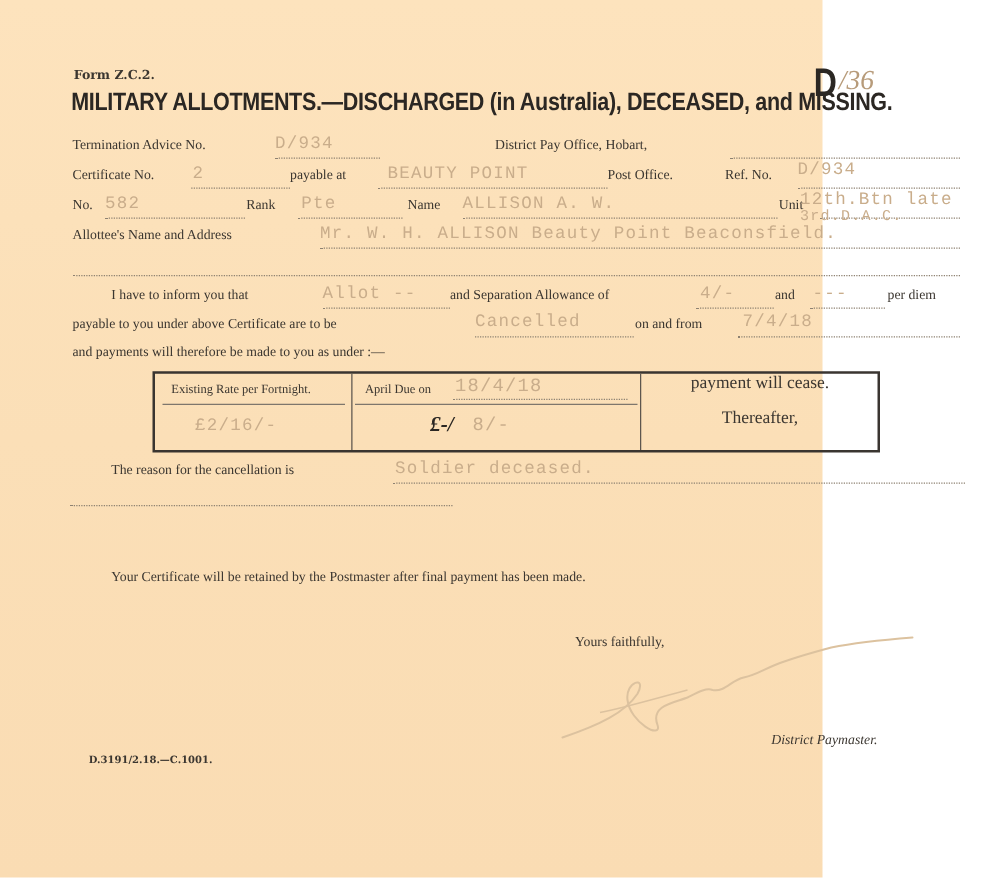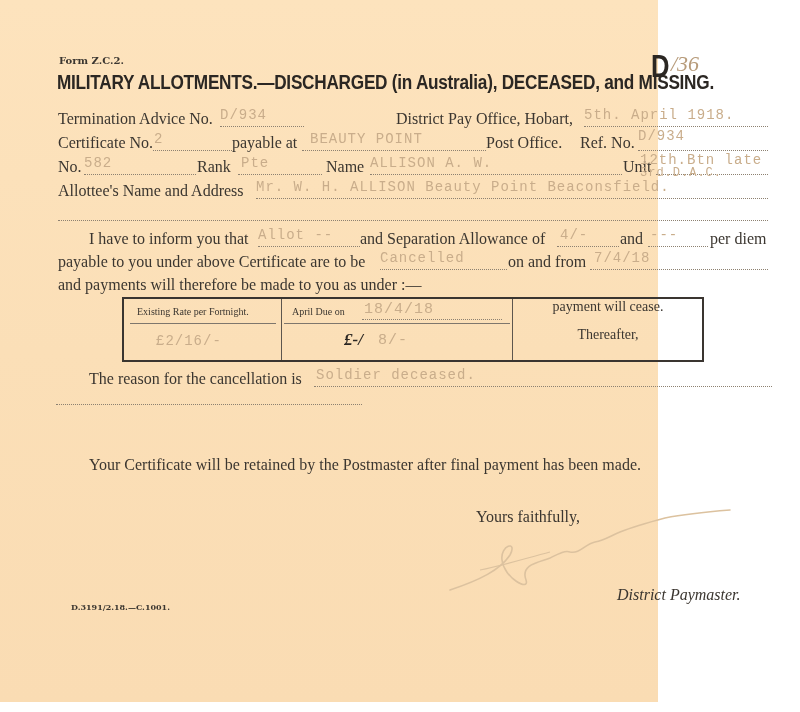--- a/index.html
+++ b/index.html
@@ -7,21 +7,21 @@
          font-family:"Liberation Serif","DejaVu Serif",serif; color:#3b3630; }
   .paper { position:absolute; left:0; top:0; width:658px; height:702px;
            background:linear-gradient(180deg,#fde3bd 0%,#fbdfb7 50%,#fadcb3 100%); }
   .abs { position:absolute; white-space:nowrap; }
   .form-no { font-size:10px; font-weight:bold; font-family:"DejaVu Serif",serif; }
   .dept { font-size:15px; font-weight:bold; letter-spacing:0.6px; font-family:"Liberation Sans",sans-serif; color:#2e2a26; }
   .title { font-size:20px; font-weight:bold; font-family:"Liberation Sans",sans-serif; color:#2b2723;
            transform:scaleX(0.86); transform-origin:left top; letter-spacing:-0.3px; }
   .dnum { font-size:32px; font-weight:bold; font-family:"Liberation Sans",sans-serif; color:#2b2723; transform:scaleX(0.8); transform-origin:left top; }
   .dhand { font-size:22px; font-style:italic; color:#b79b7a; font-family:"Liberation Serif",serif; }
-  .lbl { font-size:16px; }
+  .lbl { font-size:11px; }
   .typed { font-family:"Liberation Mono","DejaVu Sans Mono",monospace; font-size:14px; color:#c9ad8b; letter-spacing:1px; }
   .dots { position:absolute; border-bottom:1px dotted #8d8171; height:0; }
   .box { position:absolute; left:122px; top:297px; width:578px; height:61px; border:2px solid #3a3530; }
   .box .col { position:absolute; top:0; bottom:0; border-right:1px solid #5d564e; }
   .small { font-size:10px; }
   .ital { font-style:italic; }
   .sig { position:absolute; left:440px; top:500px; }
   .footer-code { font-size:8px; font-weight:bold; font-family:"DejaVu Serif",serif; }
 </style>
 </head>
@@ -32,21 +32,20 @@
   <div class="abs form-no" style="left:59px;top:55px;">Form Z.C.2.</div>
   <div class="abs title" style="left:57px;top:71px;">MILITARY ALLOTMENTS.—DISCHARGED (in Australia), DECEASED, and MISSING.</div>
   <div class="abs dnum" style="left:651px;top:48px;">D</div>
   <div class="abs dhand" style="left:671px;top:51px;">/36</div>
 
   <div class="abs lbl" style="left:58px;top:110px;">Termination Advice No.</div>
   <div class="dots" style="left:220px;top:126px;width:84px;"></div>
   <div class="abs typed" style="left:220px;top:107px;">D/934</div>
   <div class="abs lbl" style="left:396px;top:110px;">District Pay Office, Hobart,</div>
   <div class="dots" style="left:584px;top:126px;width:184px;"></div>
-  <div class="abs typed" style="left:584px;top:107px;">5th. April 1918.</div>
 
   <div class="abs lbl" style="left:58px;top:134px;">Certificate No.</div>
   <div class="dots" style="left:153px;top:150px;width:79px;"></div>
   <div class="abs typed" style="left:154px;top:131px;">2</div>
   <div class="abs lbl" style="left:232px;top:134px;">payable at</div>
   <div class="dots" style="left:302px;top:150px;width:184px;"></div>
   <div class="abs typed" style="left:310px;top:131px;">BEAUTY POINT</div>
   <div class="abs lbl" style="left:486px;top:134px;">Post Office.</div>
   <div class="abs lbl" style="left:580px;top:134px;">Ref. No.</div>
   <div class="dots" style="left:638px;top:150px;width:130px;"></div>
@@ -110,21 +109,21 @@
       <div style="font-size:14px;margin-top:12px;line-height:16px;">Thereafter,</div>
     </div>
   </div>
 
   <div class="abs lbl" style="left:89px;top:370px;">The reason for the cancellation is</div>
   <div class="dots" style="left:314px;top:386px;width:458px;"></div>
   <div class="abs typed" style="left:316px;top:367px;">Soldier deceased.</div>
   <div class="dots" style="left:56px;top:404px;width:306px;"></div>
 
   <div class="abs lbl" style="left:89px;top:456px;">Your Certificate will be retained by the Postmaster after final payment has been made.</div>
-  <div class="abs lbl" style="left:476px;top:508px;">Yours faithfully,</div>
+  <div class="abs lbl" style="left:460px;top:508px;">Yours faithfully,</div>
 
   <div class="sig">
     <svg width="320" height="100" viewBox="0 0 320 100">
       <path d="M10 90 C 40 80, 60 70, 70 55 C 78 40, 60 45, 62 60 C 64 78, 90 92, 86 80 C 80 64, 100 62, 110 58 C 118 54, 125 50, 130 52 C 140 54, 145 44, 155 42 C 165 40, 170 36, 180 32 C 195 26, 210 22, 225 18 C 245 14, 265 12, 290 10" fill="none" stroke="#dcc29f" stroke-width="1.6" stroke-linecap="round"></path>
       <path d="M40 70 C 60 66, 80 60, 110 52" fill="none" stroke="#dcc29f" stroke-width="1.2"></path>
     </svg>
   </div>
 
   <div class="abs lbl ital" style="left:617px;top:586px;">District Paymaster.</div>
 

